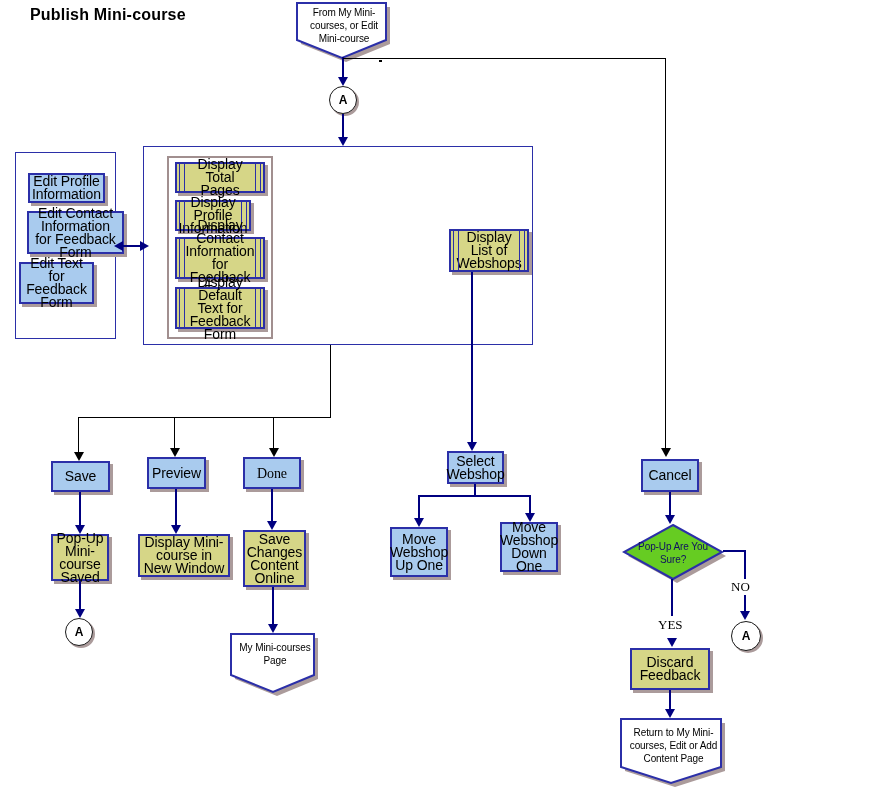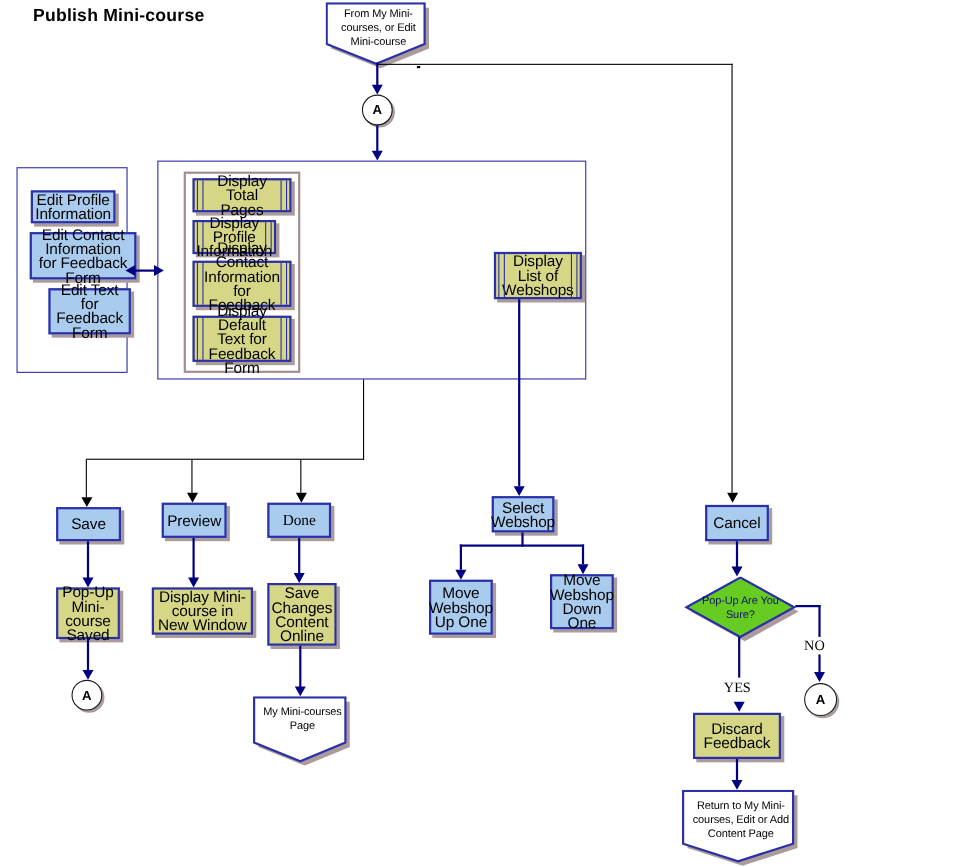--- a/index.html
+++ b/index.html
@@ -63,21 +63,21 @@
 
   <div class="vline" style="left:342px;top:114px;height:24px;"></div>
   <div class="ah ah-down" style="left:338px;top:137px;"></div>
 
   <div class="frame" style="left:15px;top:152px;width:101px;height:187px;"></div>
   <div class="frame" style="left:143px;top:146px;width:390px;height:199px;"></div>
   <div class="frame-inner" style="left:167px;top:156px;width:106px;height:183px;"></div>
 
   <div class="node blue" style="left:28px;top:173px;width:77px;height:30px;">Edit Profile Information</div>
   <div class="node blue" style="left:27px;top:211px;width:97px;height:43px;">Edit Contact Information for Feedback Form</div>
-  <div class="node blue" style="left:44px;top:262px;width:75px;height:42px;">Edit Text for Feedback Form</div>
+  <div class="node blue" style="left:19px;top:262px;width:75px;height:42px;">Edit Text for Feedback Form</div>
 
   <div class="hline" style="left:122px;top:245px;width:20px;"></div>
   <div class="ah ah-left" style="left:114px;top:241px;"></div>
   <div class="ah ah-right" style="left:140px;top:241px;"></div>
 
   <div class="node yellow subproc" style="left:175px;top:162px;width:90px;height:31px;">Display Total Pages</div>
   <div class="node yellow subproc" style="left:175px;top:200px;width:76px;height:31px;">Display Profile Information</div>
   <div class="node yellow subproc" style="left:175px;top:237px;width:90px;height:42px;">Display Contact Information for Feedback Form</div>
   <div class="node yellow subproc" style="left:175px;top:287px;width:90px;height:42px;">Display Default Text for Feedback Form</div>
   <div class="node yellow subproc" style="left:433px;top:229px;width:80px;height:43px;padding:1px 7px;margin-left:16px;">Display List of Webshops</div>

